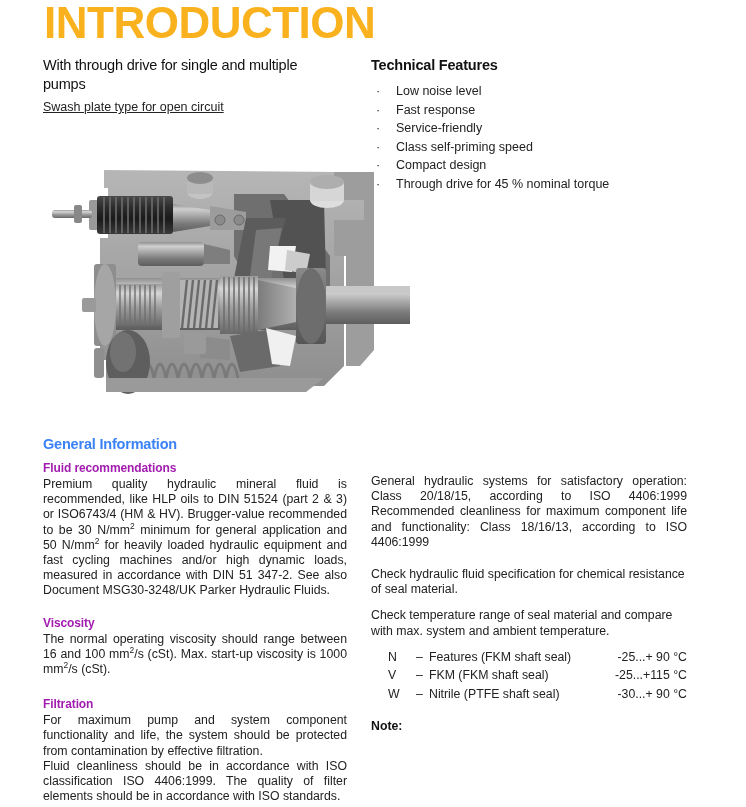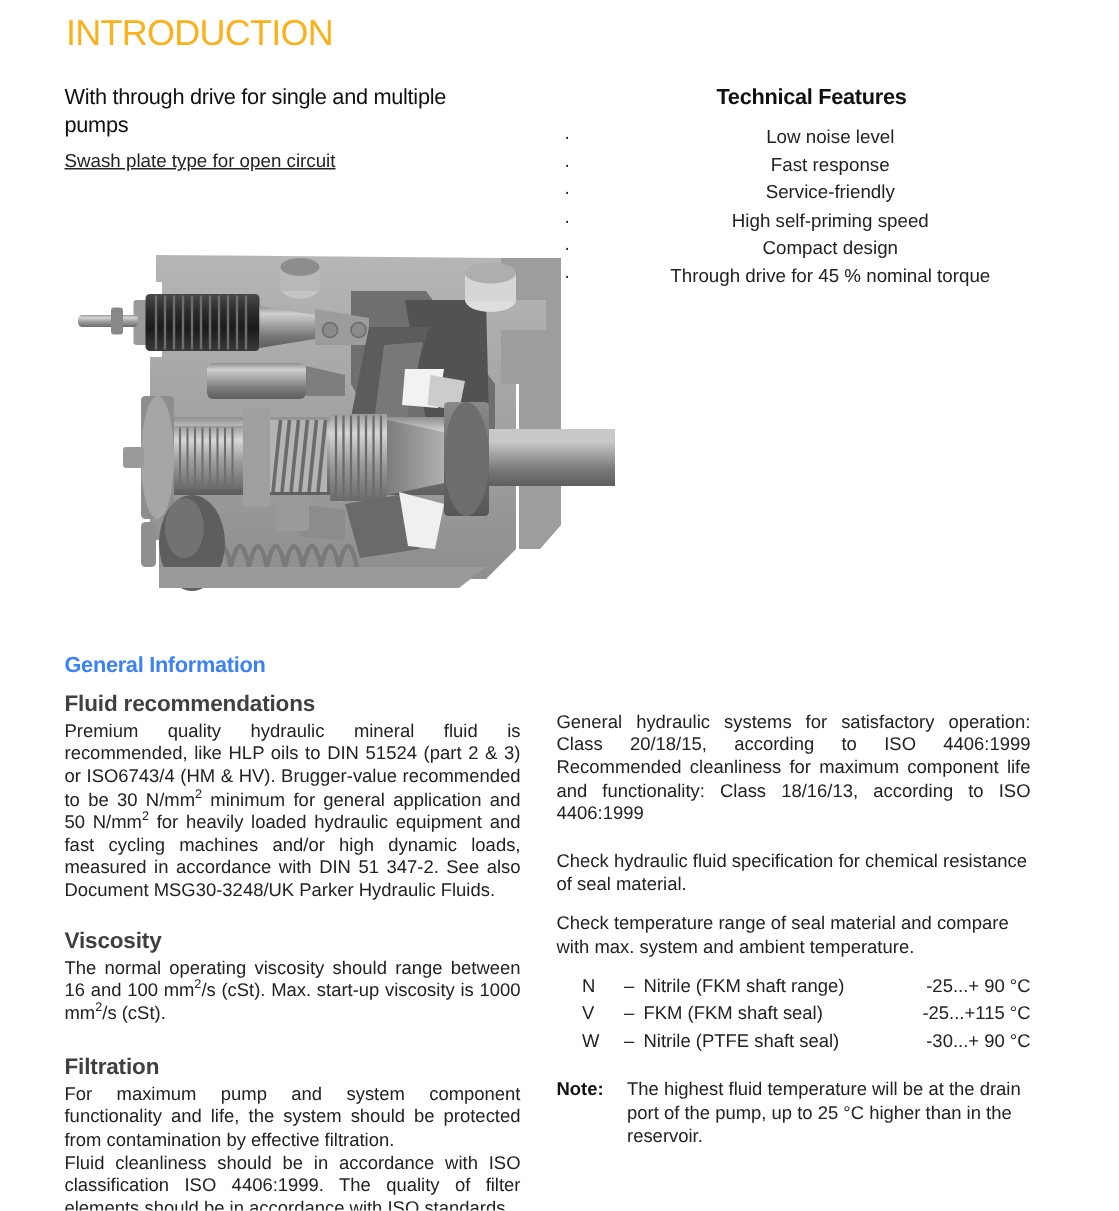--- a/index.html
+++ b/index.html
@@ -14,22 +14,22 @@
     font-family: "Liberation Sans", sans-serif;
     color: #1a1a1a;
     overflow: hidden;
   }
 
   
   .page-title {
     position: absolute;
     left: 44px;
     top: 2px;
-    font-size: 24px;
-    font-weight: normal;
+    font-size: 44px;
+    font-weight: bold;
     letter-spacing: -0.5px;
     color: #f9b21e;
     line-height: 42px;
     white-space: nowrap;
   }
 
   
   .intro-heading {
     position: absolute;
     left: 43px;
@@ -51,21 +51,20 @@
     color: #222;
     text-decoration: underline;
   }
 
   
   .tf-block {
     position: absolute;
     left: 371px;
     top: 57px;
     width: 340px;
-    text-align: center;
   }
   .tf-title {
     font-size: 14.5px;
     font-weight: bold;
     letter-spacing: -0.2px;
     color: #111;
     margin-bottom: 9px;
   }
   .tf-list {
     list-style: none;
@@ -120,23 +119,23 @@
     width: 304px;
   }
   .col-right {
     position: absolute;
     left: 371px;
     top: 474px;
     width: 316px;
   }
 
   .sub-head {
-    font-size: 15px;
+    font-size: 12px;
     font-weight: bold;
-    color: #404040;
+    color: #a21caf;
     margin: 0 0 2px 0;
     letter-spacing: -0.1px;
   }
   .body-text {
     font-size: 12.3px;
     line-height: 15.2px;
     color: #222;
     margin: 0;
     text-align: justify;
     text-justify: inter-word;
@@ -212,21 +211,21 @@
     <li class="tf-item">
       <span class="tf-bullet">·</span>
       <span>Fast response</span>
     </li>
     <li class="tf-item">
       <span class="tf-bullet">·</span>
       <span>Service-friendly</span>
     </li>
     <li class="tf-item">
       <span class="tf-bullet">·</span>
-      <span>High self-priming speed</span>
+      <span>Class self-priming speed</span>
     </li>
     <li class="tf-item">
       <span class="tf-bullet">·</span>
       <span>Compact design</span>
     </li>
     <li class="tf-item">
       <span class="tf-bullet">·</span>
       <span>Through drive for 45 % nominal torque</span>
     </li>
   </ul>
@@ -428,35 +427,34 @@
 
   <p class="body-text no-just">Check hydraulic fluid specification for chemical resistance of seal material.</p>
   <div class="gap-sm"></div>
   <p class="body-text no-just">Check temperature range of seal material and compare with max. system and ambient temperature.</p>
 
   <table class="seal-table">
     <tbody>
       <tr>
         <td class="seal-code">N</td>
         <td class="seal-dash">–</td>
-        <td class="seal-desc">Nitrile (FKM shaft range)</td>
+        <td class="seal-desc">Features (FKM shaft seal)</td>
         <td class="seal-range">-25...+ 90 °C</td>
       </tr>
       <tr>
         <td class="seal-code">V</td>
         <td class="seal-dash">–</td>
         <td class="seal-desc">FKM (FKM shaft seal)</td>
         <td class="seal-range">-25...+115 °C</td>
       </tr>
       <tr>
         <td class="seal-code">W</td>
         <td class="seal-dash">–</td>
         <td class="seal-desc">Nitrile (PTFE shaft seal)</td>
         <td class="seal-range">-30...+ 90 °C</td>
       </tr>
     </tbody>
   </table>
 
   <div class="note-block">
     <span class="note-label">Note:</span>
-    <p class="note-text">The highest fluid temperature will be at the drain port of the pump, up to 25 °C higher than in the reservoir.</p>
   </div>
 </div>
 
 </body></html>

